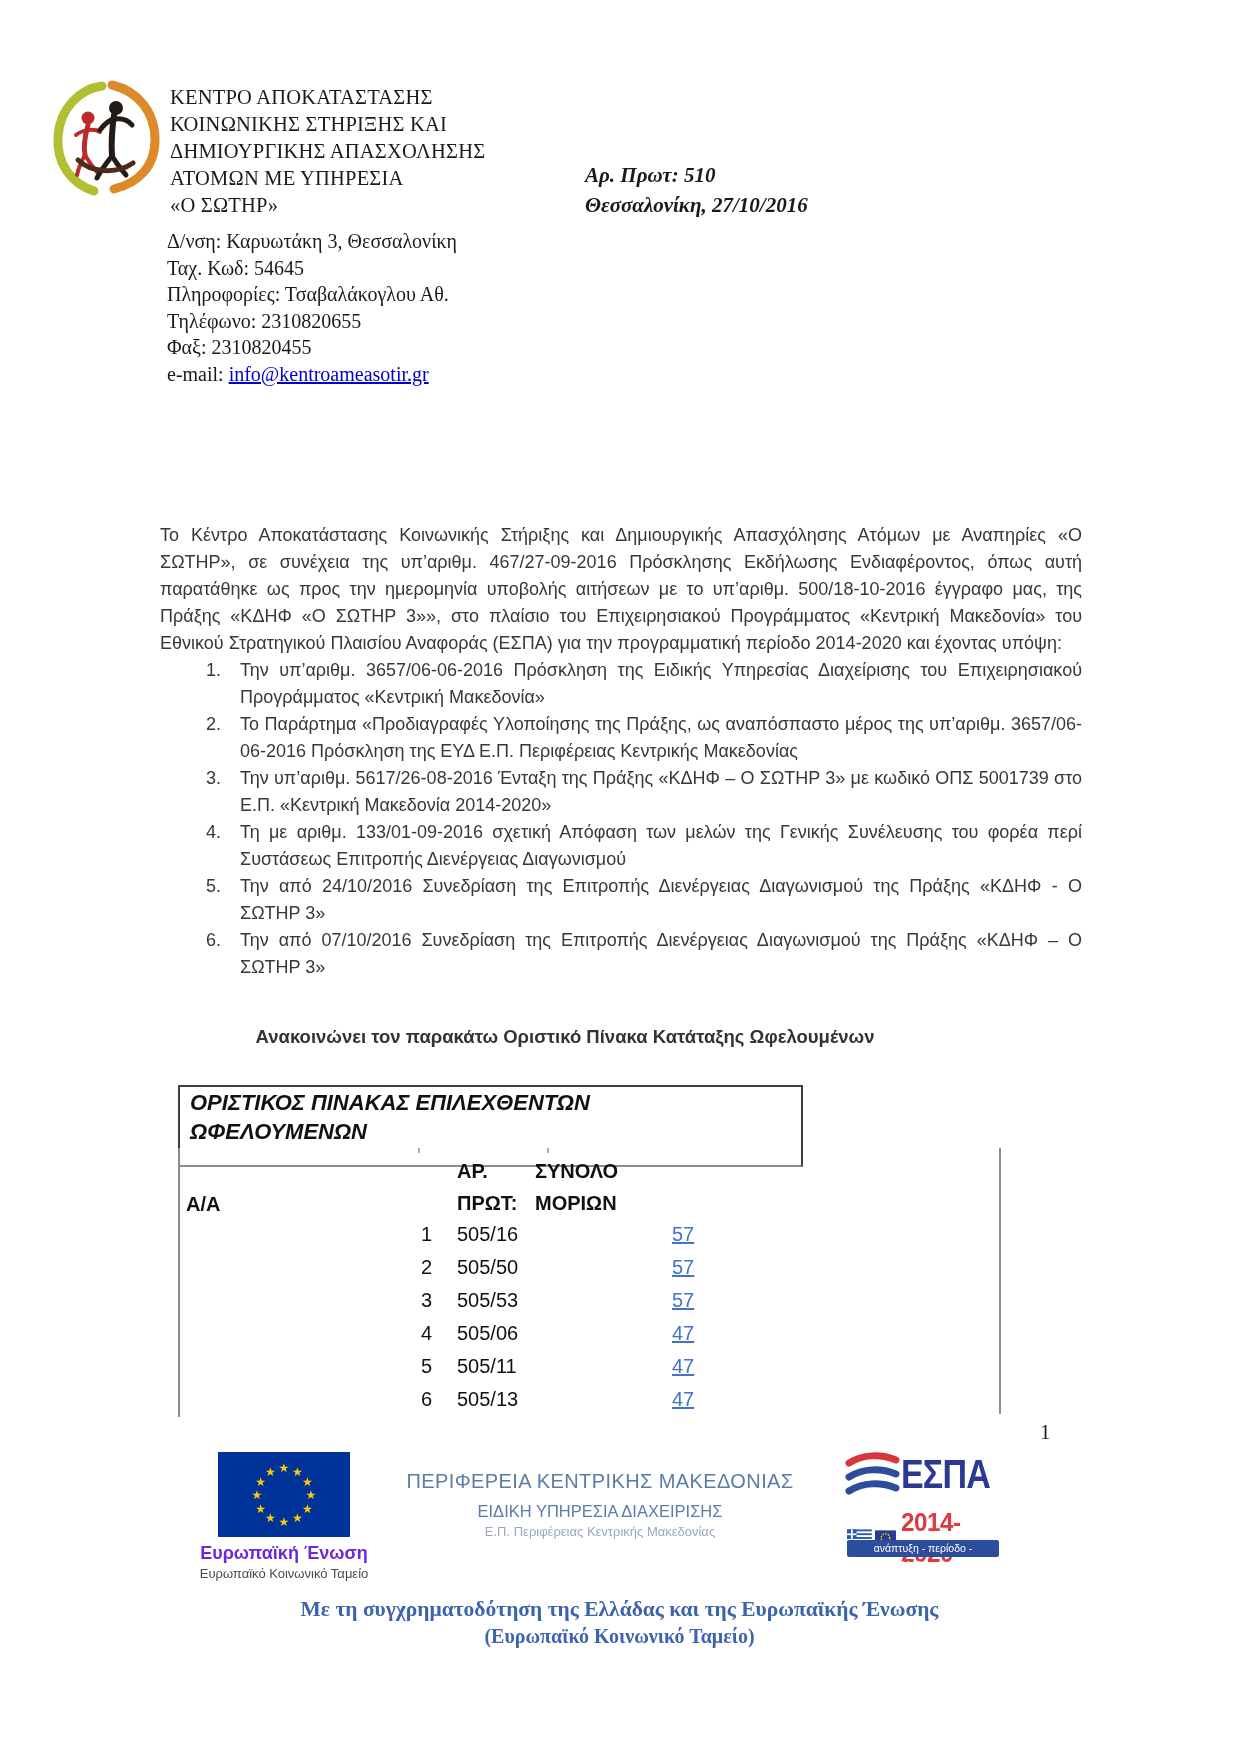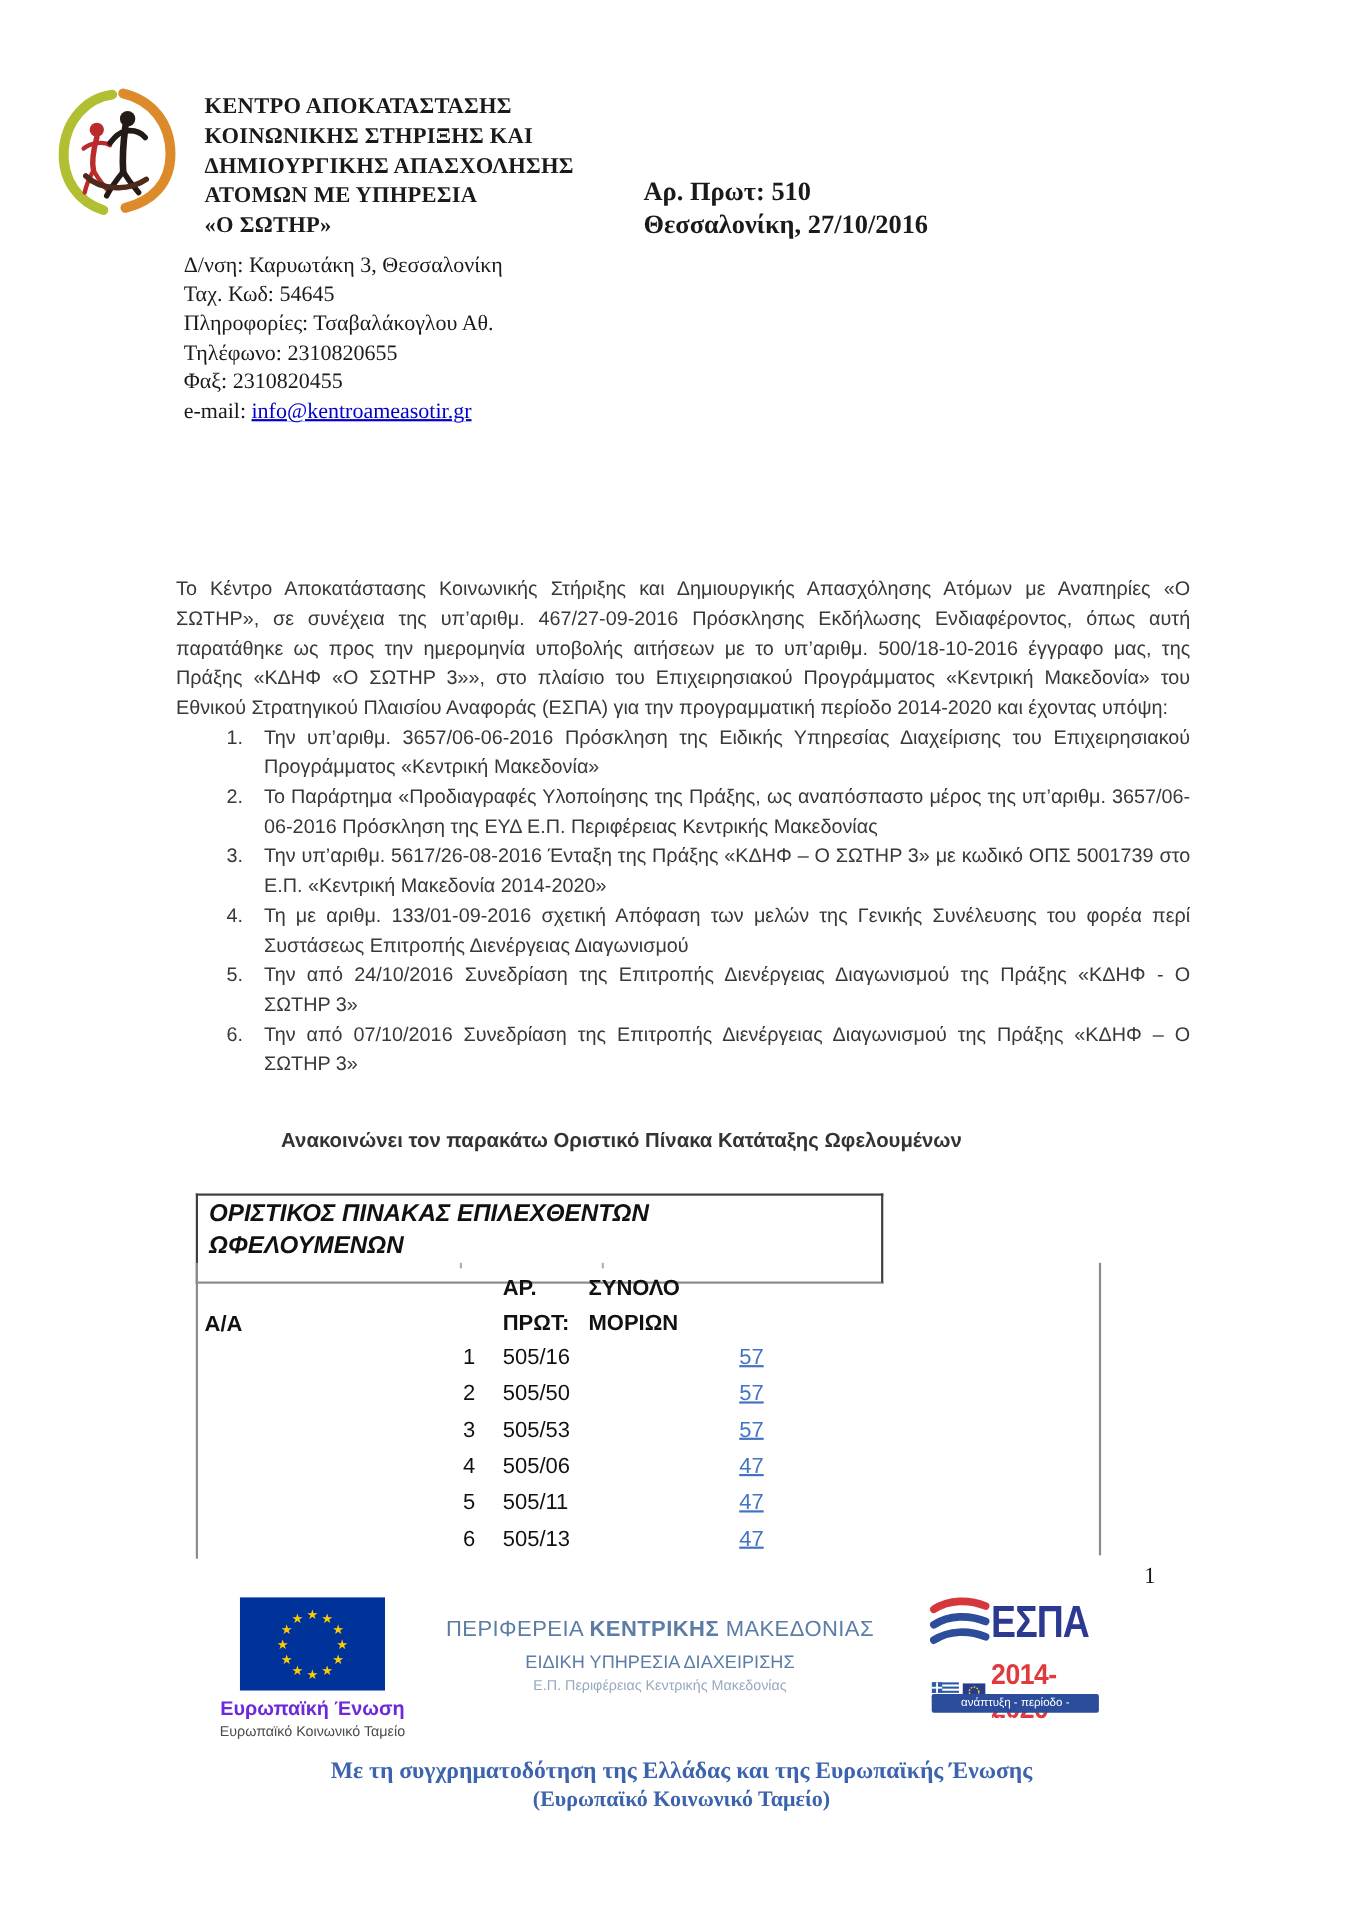--- a/index.html
+++ b/index.html
@@ -1,22 +1,22 @@
 <!DOCTYPE html>
 <html><head>
 <meta charset="utf-8">
 <style>
   html,body{margin:0;padding:0;background:#e8e8e8;}
   .page{position:relative;width:1239px;height:1754px;background:#ffffff;
         font-family:"Liberation Serif",serif;color:#1a1a1a;overflow:hidden;margin:0 auto;}
 
   
   .logo{position:absolute;left:50px;top:78px;}
-  .org{position:absolute;left:186px;top:84px;font-weight:bold;font-size:20.5px;line-height:27px;letter-spacing:.2px;}
-  .proto{position:absolute;left:585px;top:160px;font-weight:bold;font-size:24px;line-height:30px;}
+  .org{position:absolute;left:170px;top:84px;font-weight:normal;font-size:20.5px;line-height:27px;letter-spacing:.2px;}
+  .proto{position:absolute;left:585px;top:160px;font-weight:bold;font-size:21px;line-height:30px;font-style:italic;}
   .contact{position:absolute;left:167px;top:228px;font-size:20px;line-height:26.5px;}
   .contact a{color:#0000cc;text-decoration:underline;cursor:pointer;}
 
   
   .doc-title{position:absolute;left:110px;top:474px;width:1020px;text-align:center;
              font-weight:bold;font-size:20.5px;text-decoration:underline;}
 
   
   .content{position:absolute;left:160px;top:522px;width:922px;
            font-family:"Liberation Sans",sans-serif;font-size:18px;line-height:27px;
@@ -49,21 +49,21 @@
   
   .pagenum{position:absolute;left:1040px;top:1420px;font-size:21px;}
   .euflag{position:absolute;left:218px;top:1452px;}
   .eu-label{position:absolute;left:168px;top:1543px;width:232px;text-align:center;
             font-family:"Liberation Sans",sans-serif;}
   .eu-label .l1{font-weight:bold;font-size:18px;color:#6d28d9;}
   .eu-label .l2{font-size:13px;color:#4a4a4a;margin-top:2px;}
   .region{position:absolute;left:385px;top:1470px;width:430px;text-align:center;
           font-family:"Liberation Sans",sans-serif;color:#5b7ca6;}
   .region .r1{font-size:20px;letter-spacing:.4px;}
-  .region .r1 .bld{font-weight:bold;}
+  .region .r1 .bld{font-weight:normal;}
   .region .r2{font-size:16.5px;margin-top:9px;}
   .region .r3{font-size:13px;color:#98a8bf;margin-top:3px;}
 
   .espa{position:absolute;left:845px;top:1450px;width:170px;height:112px;font-family:"Liberation Sans",sans-serif;}
   .espa-name{position:absolute;left:56px;top:1px;font-weight:bold;font-size:41px;color:#2b3990;
              transform:scaleX(.83);transform-origin:left;letter-spacing:-1px;}
   .espa-row2{position:absolute;left:2px;top:57px;display:flex;align-items:center;}
   .espa-years{font-weight:bold;font-size:26px;color:#e0393e;margin-left:5px;
               transform:scaleX(.93);transform-origin:left;letter-spacing:-.5px;}
   .espa-bar{position:absolute;left:2px;top:90px;width:152px;height:17px;background:#2b4d9b;

